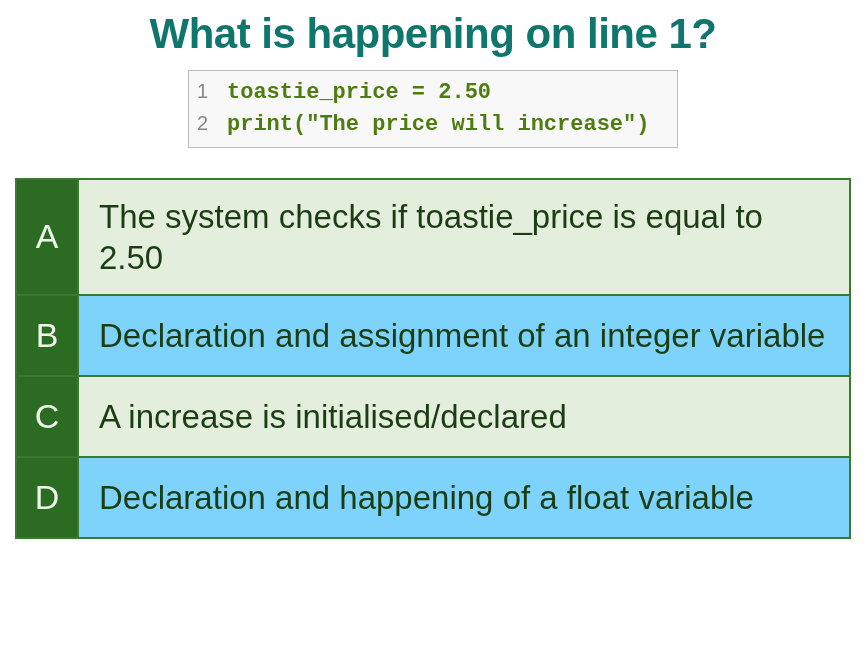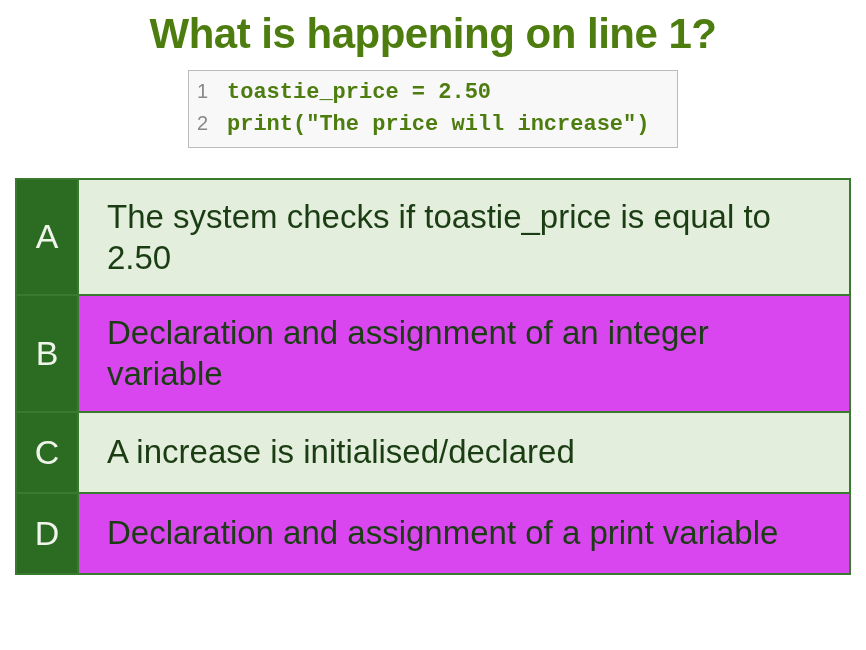--- a/index.html
+++ b/index.html
@@ -10,21 +10,21 @@
     body {
       background: #ffffff;
       font-family: Arial, Helvetica, sans-serif;
       width: 866px;
       height: 650px;
       padding: 10px 15px;
     }
     .question-title {
       font-size: 42px;
       font-weight: bold;
-      color: #4d7c0f;
+      color: #0f766e;
       text-align: center;
       margin-bottom: 12px;
       letter-spacing: -0.5px;
     }
     .code-block {
       margin: 0 auto 30px;
       width: 490px;
       border: 1px solid #bbb;
       background: #f8f8f8;
       padding: 6px 8px;
@@ -63,26 +63,26 @@
       color: #f0f5eb;
       font-size: 34px;
       font-weight: normal;
       text-align: center;
       padding: 20px 5px;
     }
     .option-text {
       background: #e4eedc;
       color: #1a3d14;
       font-size: 33px;
-      padding: 16px 28px;
+      padding: 16px 20px;
       line-height: 1.25;
     }
     
     .alt .option-text {
-      background: #d946ef;
+      background: #7dd3fc;
     }
   </style>
 </head>
 <body>
 
 <h1 class="question-title">What is happening on line 1?</h1>
 
 <div class="code-block">
   <div class="code-line">
     <span class="line-num">1</span>
@@ -103,16 +103,16 @@
   <tr class="answer-row alt">
     <td class="option-letter">B</td>
     <td class="option-text">Declaration and assignment of an integer variable</td>
   </tr>
   <tr class="answer-row">
     <td class="option-letter">C</td>
     <td class="option-text">A increase is initialised/declared</td>
   </tr>
   <tr class="answer-row alt">
     <td class="option-letter">D</td>
-    <td class="option-text">Declaration and assignment of a print variable</td>
+    <td class="option-text">Declaration and happening of a float variable</td>
   </tr>
 </tbody>
   </table>
 
 </body></html>

